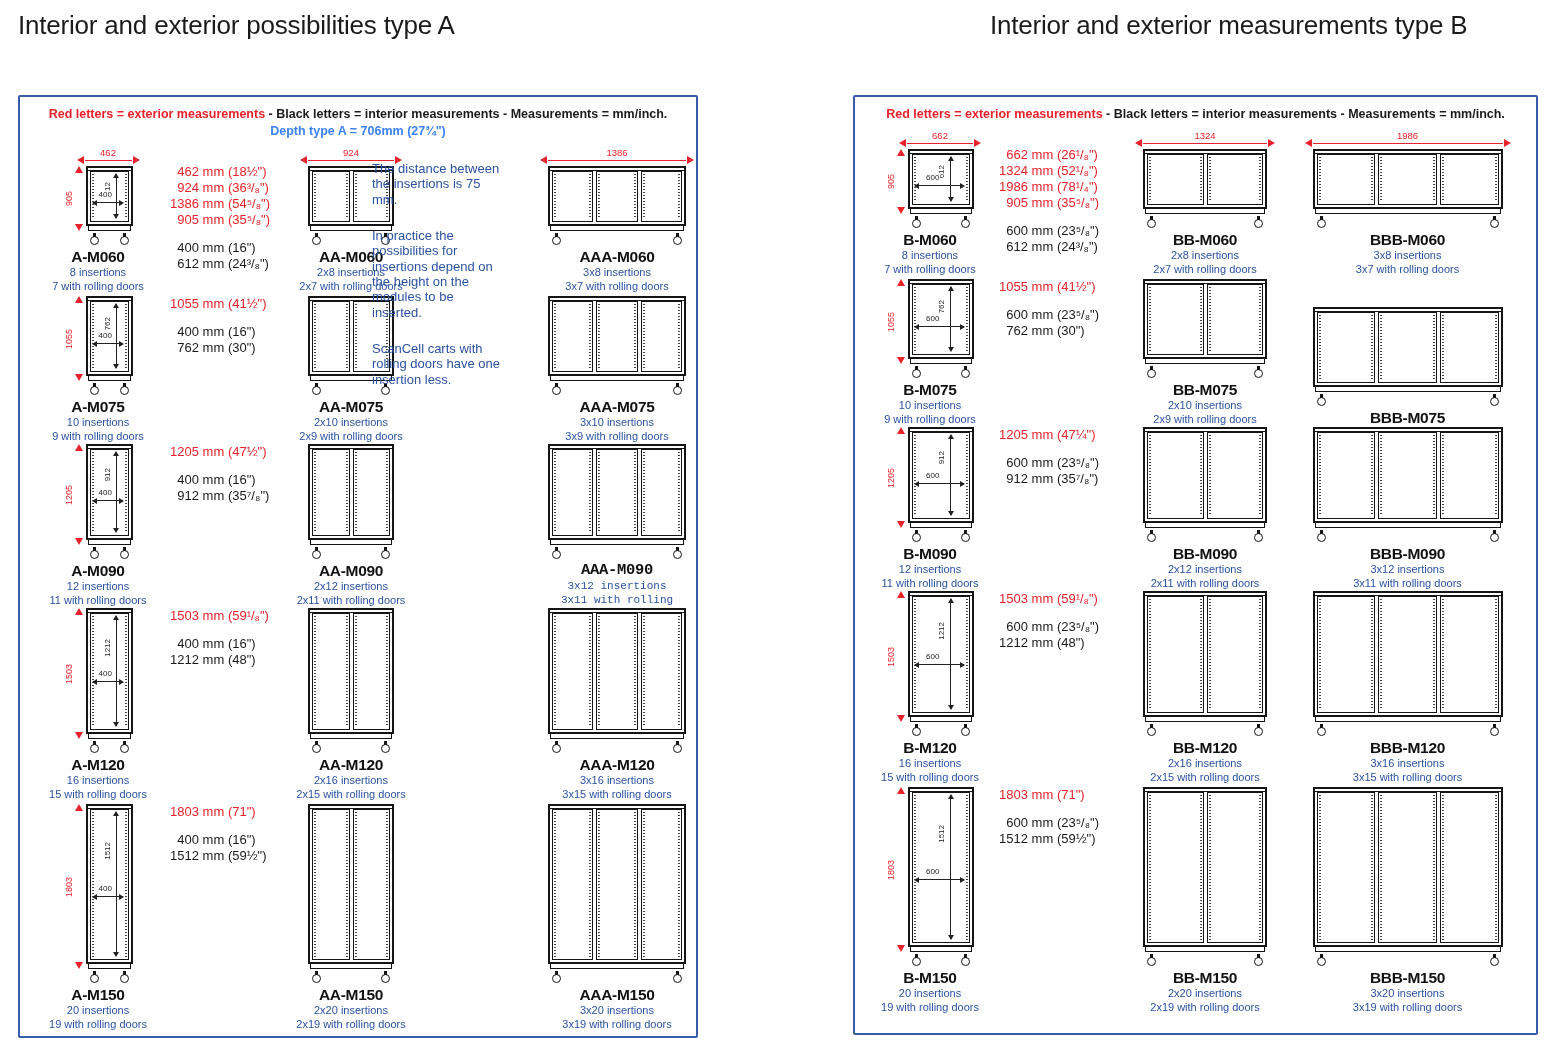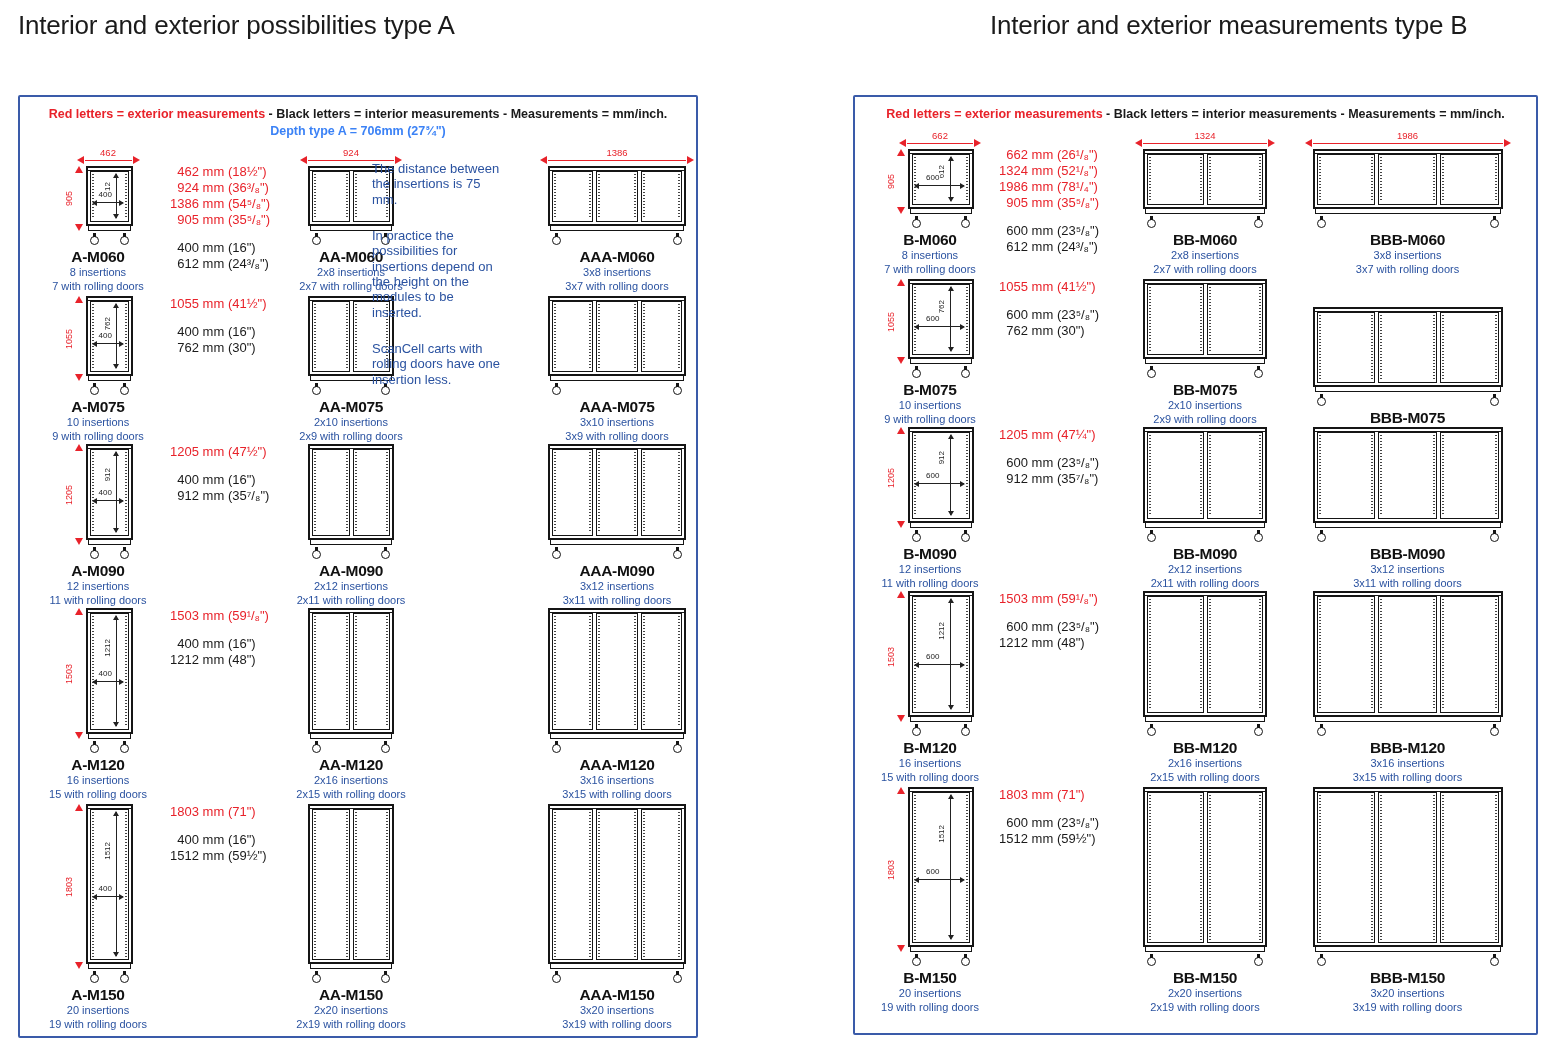--- a/index.html
+++ b/index.html
@@ -324,21 +324,21 @@
               <span class="wheel r"></span>
             </div>
           </div>
           <div class="cablabel">
             <div class="cabname">AA-M090</div>
             <div class="cabsub">2x12 insertions</div>
             <div class="cabsub">2x11 with rolling doors</div>
           </div>
         </div>
         <div class="cell" style="width: 122px;"></div>
-        <div class="cell" style="width: 138px;">
+        <div class="cell" style="width: 138px; font-family: Liberation Mono, monospace;">
           <div class="cab">
             <div class="cabbody" style="width: 138px; height: 96px;">
               <div class="door"></div>
               <div class="door"></div>
               <div class="door"></div>
             </div>
             <div class="base" style="width: 134px;"></div>
             <div class="wheels" style="width: 138px;">
               <span class="wheel l"></span>
               <span class="wheel r"></span>

